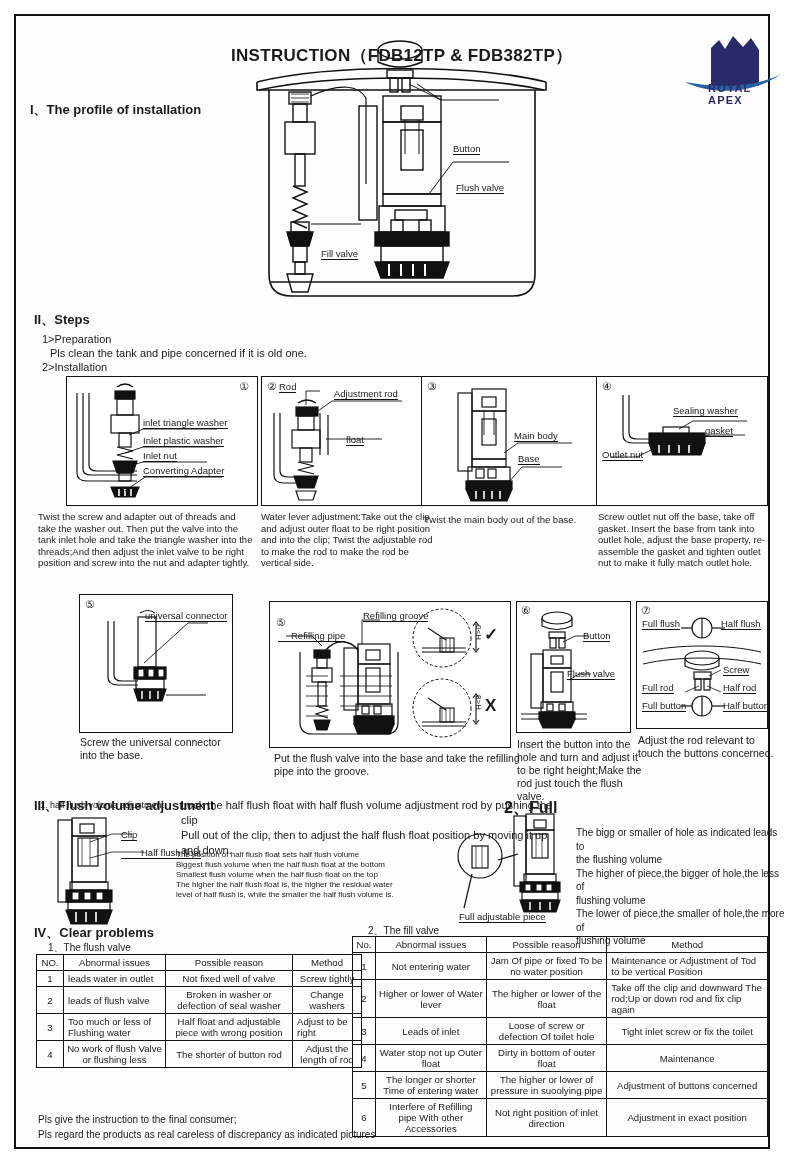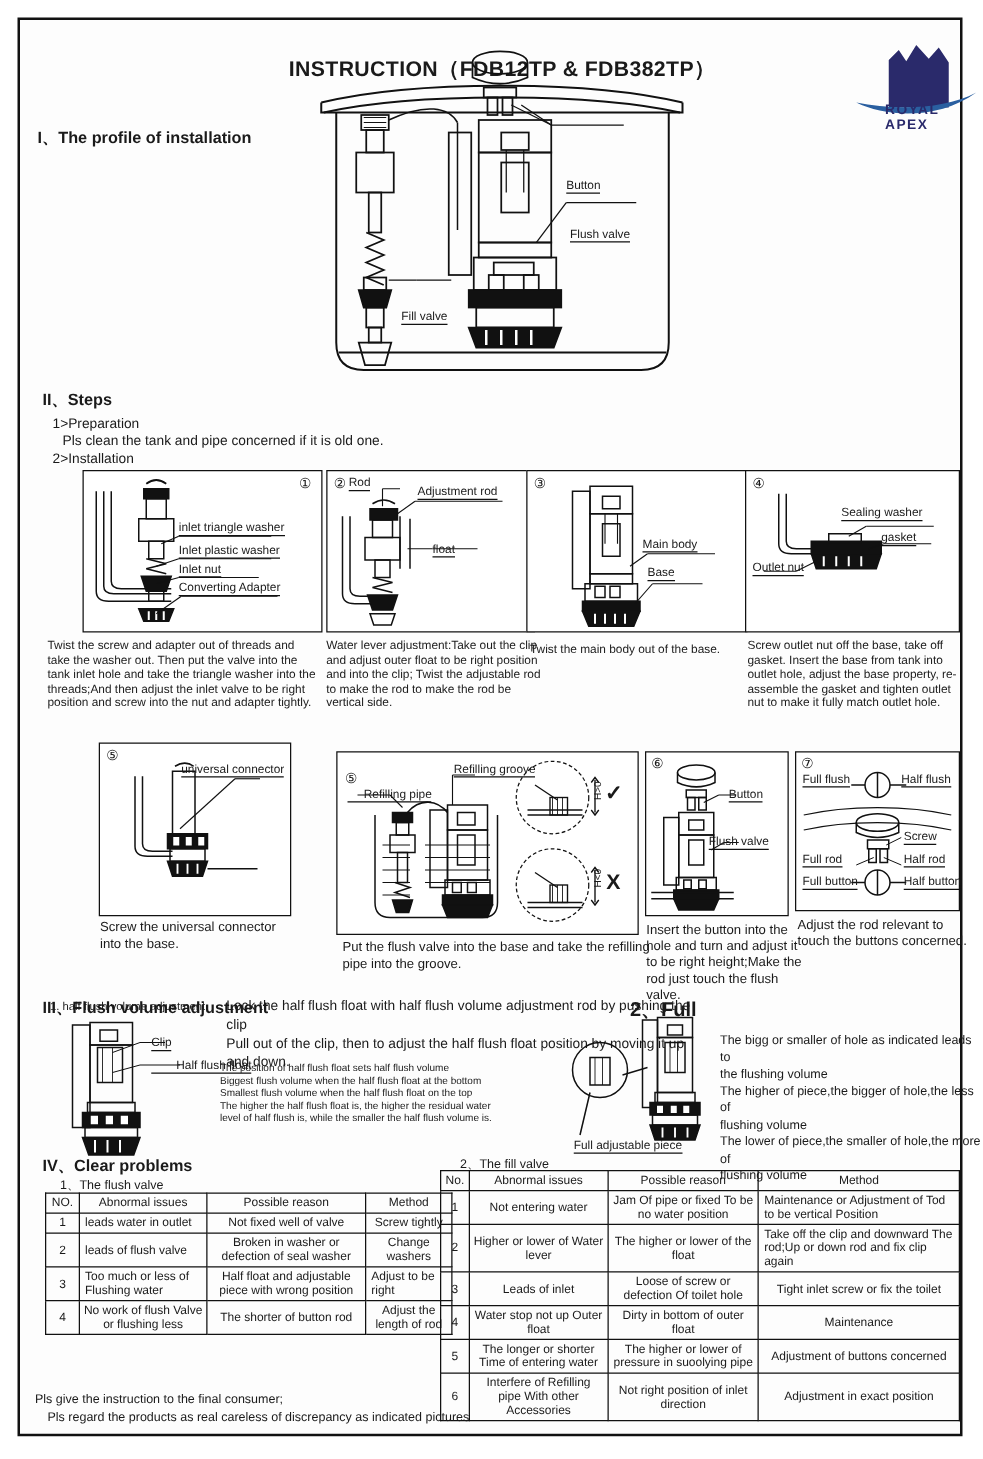--- a/index.html
+++ b/index.html
@@ -622,16 +622,16 @@
         <tr>
           <td>6</td>
           <td>Interfere of Refilling pipe With other Accessories</td>
           <td>Not right position of inlet direction</td>
           <td>Adjustment in exact position</td>
         </tr>
       </tbody>
     </table>
   </div>
 
-  <div class="fline" style="left:12px;top:1097px;">Pls give the instruction to the final consumer;</div>
+  <div class="fline" style="left:22px;top:1097px;">Pls give the instruction to the final consumer;</div>
   <div class="fline" style="left:22px;top:1112px;">Pls regard the products as real careless of discrepancy as indicated pictures</div>
 
 </div>
 
 </body></html>

